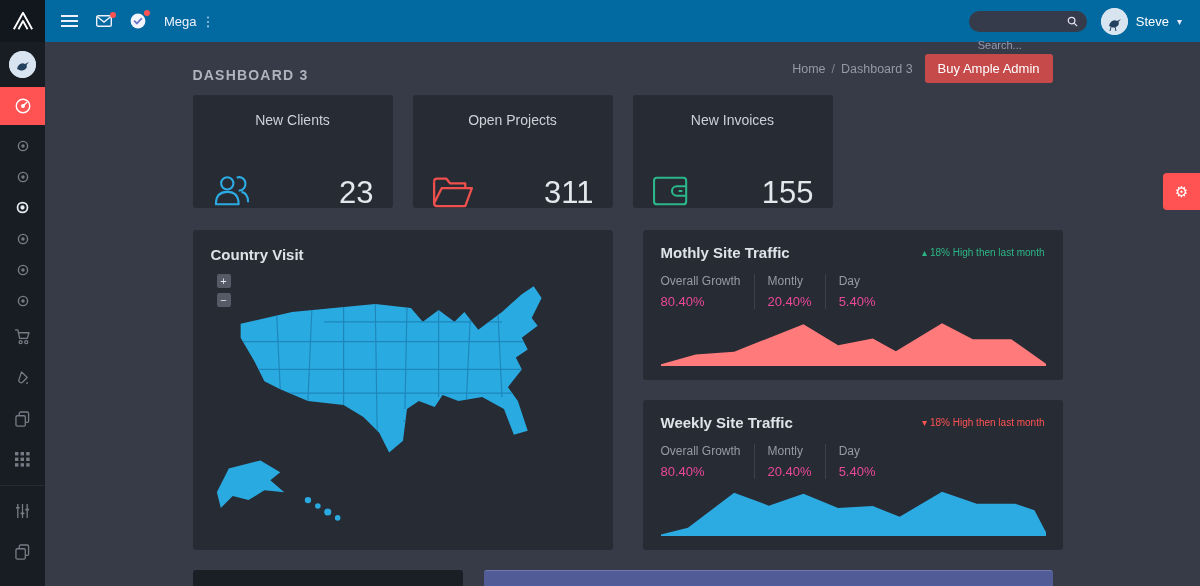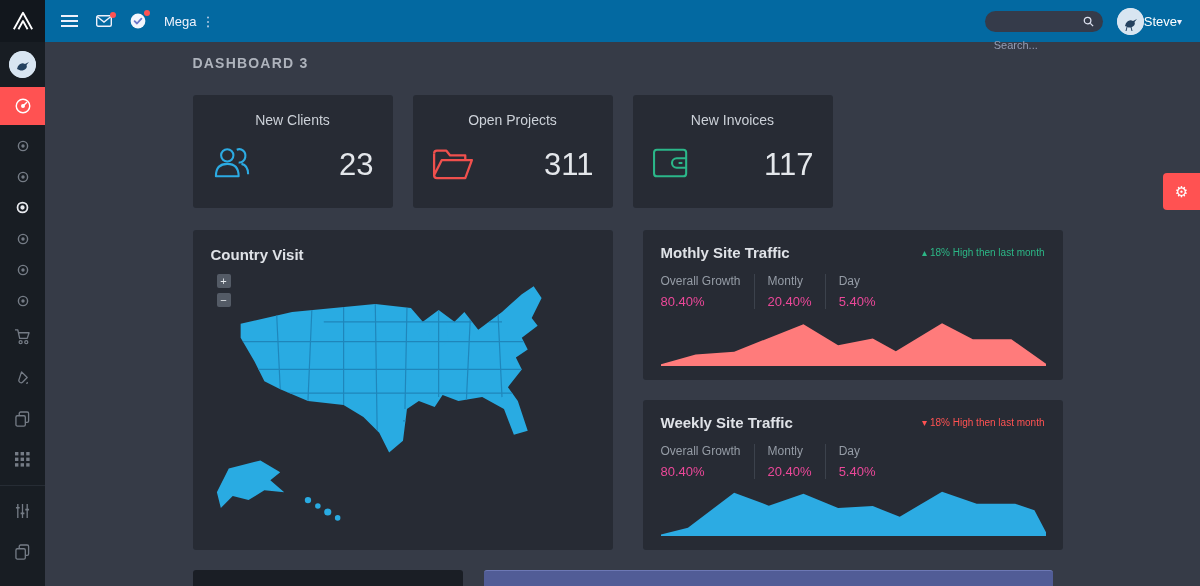--- a/index.html
+++ b/index.html
@@ -11,51 +11,51 @@
   .logo-box { width:45px; height:42px; background:#12171d; display:flex; align-items:center; justify-content:center; flex:0 0 45px; }
   .nav-left { display:flex; align-items:center; gap:18px; padding-left:16px; }
   .nav-icon { position:relative; display:flex; align-items:center; cursor:pointer; }
   .red-dot { position:absolute; top:-3px; right:-4px; width:6px; height:6px; border-radius:50%; background:#ff5252; }
   .mega { color:#f0f2fc; font-size:13px; display:flex; align-items:center; gap:5px; cursor:pointer; }
   .mega .vdots { font-size:13px; color:#e3e6f8; }
   .nav-spacer { flex:1; }
   .search-pill { display:flex; align-items:center; background:#353b4a; border-radius:11px; height:21px; width:118px; padding:0 9px; margin-right:14px; }
   .search-pill input { flex:1; min-width:0; background:transparent; border:none; outline:none; color:#cfd4e2; font-size:11px; font-family:"Liberation Sans",sans-serif;margin-top:48px; }
   .search-pill input::placeholder { color:#949cb4; }
-  .user-area { display:flex; align-items:center; padding-right:18px; cursor:pointer; }
+  .user-area { display:flex; align-items:center; gap:8px; padding-right:18px; cursor:pointer; }
   .avatar { width:27px; height:27px; border-radius:50%; background:#d8e5f1; display:flex; align-items:center; justify-content:center; overflow:hidden; }
   .user-name { color:#fff; font-size:13px; }
   .caret { color:#e8ebfa; font-size:10px; }
 
   
   .sidebar { position:absolute; top:42px; left:0; bottom:0; width:45px; background:#181d23; display:flex; flex-direction:column; align-items:center; z-index:15; }
   .side-avatar { margin-top:9px; width:27px; height:27px; border-radius:50%; background:#d8e5f1; display:flex; align-items:center; justify-content:center; overflow:hidden; cursor:pointer; }
   .s-item { width:45px; height:31px; display:flex; align-items:center; justify-content:center; color:#757c86; cursor:pointer; }
   .s-item.active-red { height:38px; background:#ff5252; color:#ffffff; margin-top:9px; margin-bottom:5px; }
   .s-item.bright { color:#e9ebef; }
   .s-item.tall { height:41px; }
   .s-divider { width:45px; height:1px; background:#262c34; margin:5px 0 4px; }
 
   
   .main { position:absolute; top:42px; left:45px; right:0; bottom:0; }
   .container { width:860px; margin:0 auto; padding-top:13px; }
-  .page-head { height:28px; display:flex; align-items:flex-start; justify-content:space-between; }
+  .page-head { height:28px; display:flex; align-items:flex-end; justify-content:space-between; }
   .page-title { color:#aeb3bc; font-size:14px; font-weight:600; letter-spacing:1.2px; }
   .head-right { display:flex; align-items:center; gap:12px; }
   .breadcrumb { color:#949aa4; font-size:12.5px; display:flex; gap:6px; align-items:center; }
   .breadcrumb .sep { color:#7e848e; }
   .buy-btn { background:#c64a4a; color:#fff; border:none; border-radius:3px; font-size:13px; padding:7px 13px; cursor:pointer; font-family:"Liberation Sans",sans-serif; }
 
   .card { background:#272b34; border-radius:3px; position:relative; }
 
   
   .stats-row { margin-top:12px; display:grid; grid-template-columns:repeat(4,1fr); gap:20px; }
   .stat-card { height:113px; padding:17px 19px; }
   .stat-title { color:#ccd1d8; font-size:14px;text-align:center; }
-  .stat-bottom { position:absolute; left:19px; right:19px; bottom:28px; display:flex; align-items:flex-end; justify-content:space-between; }
+  .stat-bottom { position:absolute; left:19px; right:19px; bottom:0; display:flex; align-items:flex-end; justify-content:space-between; }
   .stat-value { color:#e4e7eb; font-size:31px; font-weight:300; line-height:1; }
 
   
   .row2 { margin-top:22px; display:grid; grid-template-columns:420px 420px; gap:30px; }
   .map-card { height:320px; padding:16px 18px; }
   .card-title { color:#dfe2e7; font-size:15px; font-weight:600; }
   .map-wrap { position:absolute; left:12px; right:12px; top:42px; bottom:8px; }
   .map-wrap svg { width:100%; height:100%; }
   .zoom-btn { position:absolute; width:14px; height:14px; background:#545b66; border:none; border-radius:2px; color:#e6e9ed; font-size:11px; line-height:12px; text-align:center; cursor:pointer; padding:0; z-index:5; font-family:"Liberation Sans",sans-serif; }
   .zoom-in { left:24px; top:44px; }
@@ -239,20 +239,28 @@
       <rect x="1" y="5" width="10" height="11" rx="1.5" fill="#181d23"></rect>
     </svg>
   </div>
 </div>
 
 <div class="main">
   <div class="container">
 
     <div class="page-head">
       <div class="page-title">DASHBOARD 3</div>
+      <div class="head-right">
+        <div class="breadcrumb">
+          <span>Home</span>
+          <span class="sep">/</span>
+          <span>Dashboard 3</span>
+        </div>
+        <button class="buy-btn">Buy Ample Admin</button>
+      </div>
     </div>
 
     <div class="stats-row">
 
       <div class="card stat-card">
         <div class="stat-title">New Clients</div>
         <div class="stat-bottom">
           <svg width="40" height="36" viewBox="0 0 42 38" fill="none" stroke-width="2.2" stroke-linejoin="round">
             <g stroke="#2cabe3">
               <circle cx="16" cy="12" r="6.5"></circle>
@@ -281,21 +289,21 @@
       <div class="card stat-card">
         <div class="stat-title">New Invoices</div>
         <div class="stat-bottom">
           <svg width="40" height="34" viewBox="0 0 42 36" fill="none" stroke-width="2.2" stroke-linejoin="round">
             <g stroke="#2bb789">
               <rect x="2" y="4" width="34" height="28" rx="3"></rect>
               <path d="M36 13 h-10 a5 5 0 0 0 0 10 h10"></path>
               <path d="M28 18 h4"></path>
             </g>
           </svg>
-          <div class="stat-value">117</div>
+          <div class="stat-value">155</div>
         </div>
       </div>
     </div>
 
     <div class="row2">
 
       <div class="card map-card">
         <div class="card-title">Country Visit</div>
         <button class="zoom-btn zoom-in">+</button>
         <button class="zoom-btn zoom-out">−</button>

